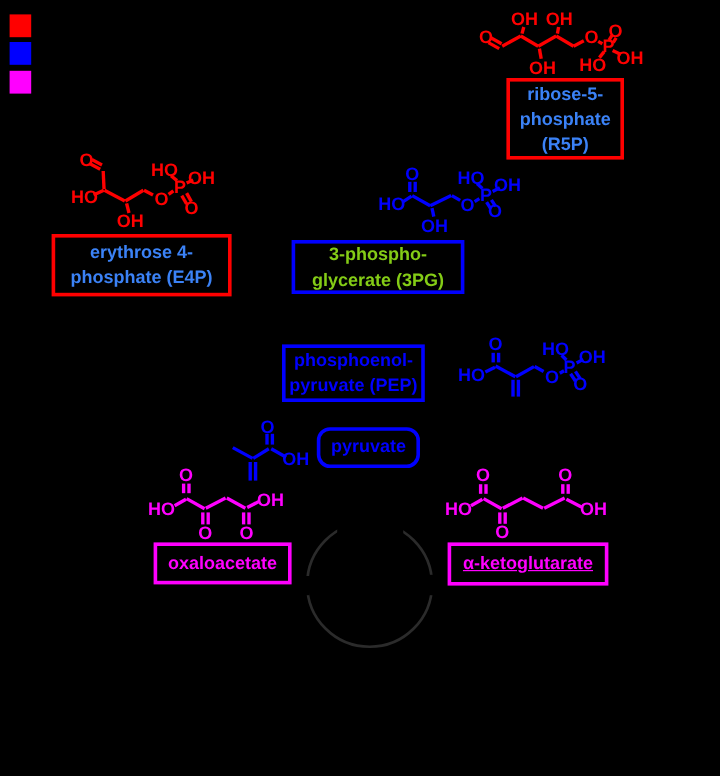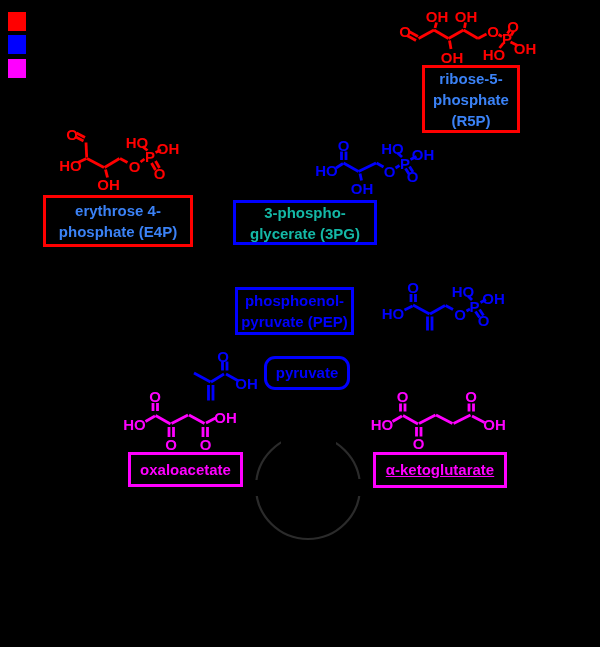--- a/index.html
+++ b/index.html
@@ -181,21 +181,21 @@
     <span>ribose-5-</span>
     <span>phosphate</span>
     <span>(R5P)</span>
   </div>
 
   <div id="box-e4p" class="mbox" style="border-color: rgb(255, 0, 0); color: #3b82f6;">
     <span>erythrose 4-</span>
     <span>phosphate (E4P)</span>
   </div>
 
-  <div id="box-pg3" class="mbox" style="border-color: rgb(0, 0, 255); color: #14b8a6;">
+  <div id="box-pg3" class="mbox" style="border-color: rgb(0, 0, 255); color: #84cc16; margin-left: 10px;">
     <span>3-phospho-</span>
     <span>glycerate (3PG)</span>
   </div>
 
   <div id="box-pep" class="mbox" style="border-color: rgb(0, 0, 255); color: rgb(0, 0, 255);">
     <span>phosphoenol-</span>
     <span>pyruvate (PEP)</span>
   </div>
 
   <div id="box-pyruvate" class="mbox" style="border-color: rgb(0, 0, 255); color: rgb(0, 0, 255);">

